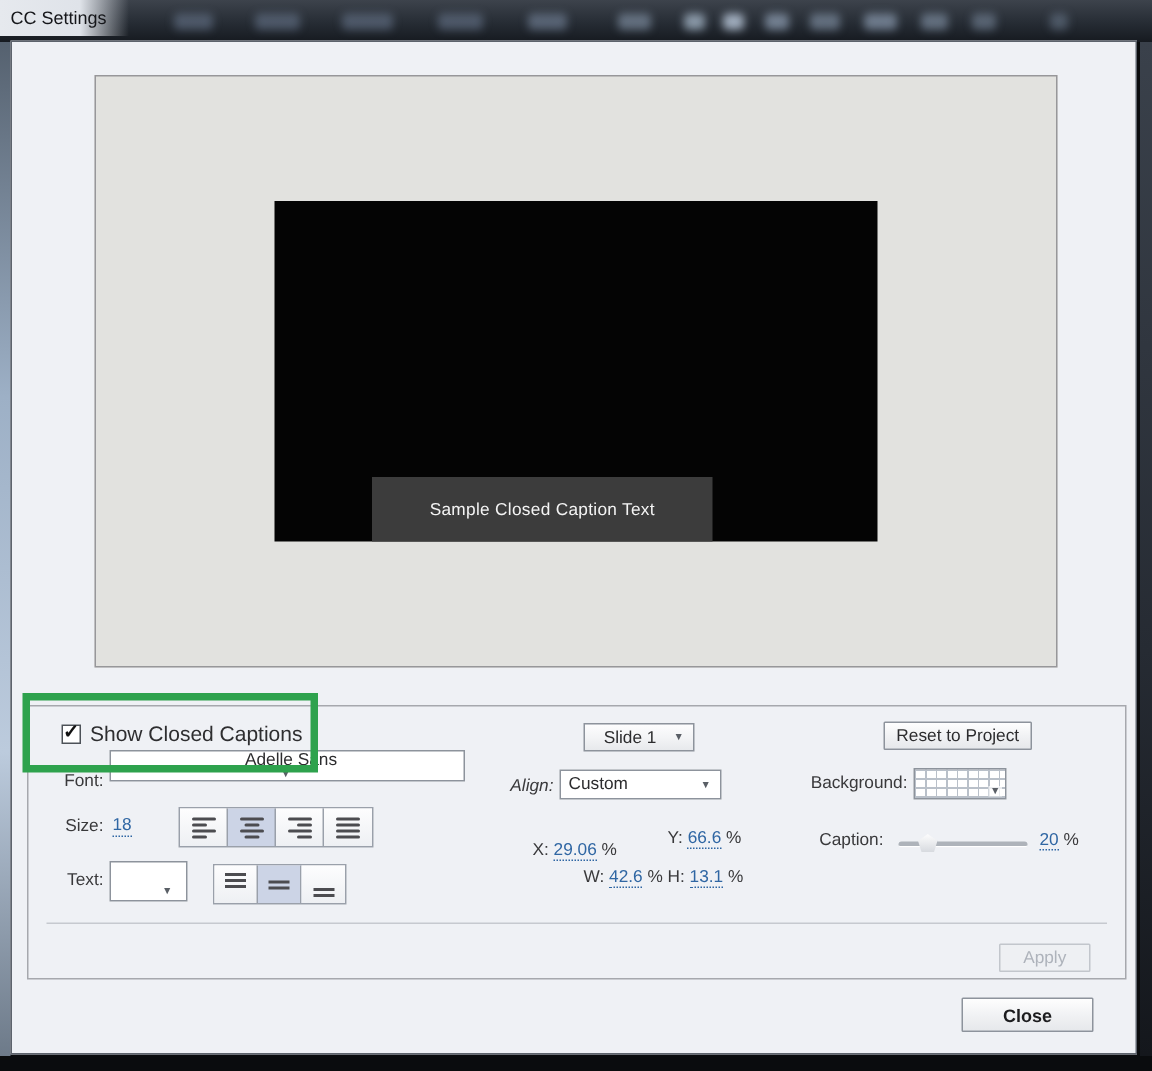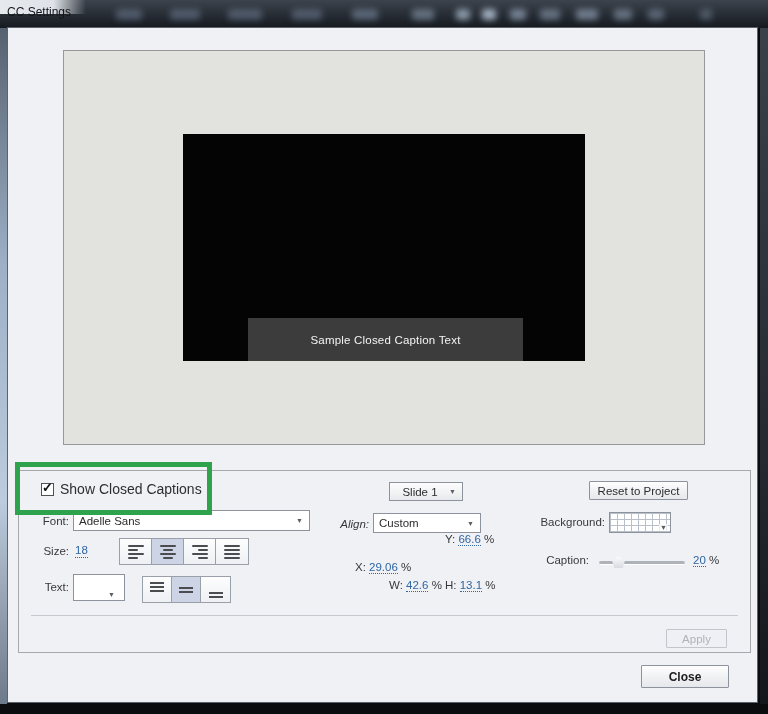--- a/index.html
+++ b/index.html
@@ -3,37 +3,37 @@
 <meta charset="utf-8">
 <style>
   html,body{margin:0;padding:0;}
   body{width:768px;height:714px;font-family:"Liberation Sans",sans-serif;background:#0a0c0e;}
   .screen{position:relative;width:768px;height:714px;overflow:hidden;background:#0a0c0e;}
 
   
   .topbar{position:absolute;left:0;top:0;width:768px;height:28px;
     background:linear-gradient(180deg,#3d434c 0%,#262c34 55%,#161a20 100%);overflow:hidden;}
   .blob{position:absolute;top:9px;height:11px;border-radius:3px;filter:blur(3px);}
-  .title-patch{position:absolute;left:0;top:0;width:86px;height:14px;
+  .title-patch{position:absolute;left:0;top:0;width:86px;height:24px;
     background:linear-gradient(90deg,#e6e9ee 0%,#dfe3e9 62%,rgba(223,227,233,0) 100%);}
   .win-title{position:absolute;left:7px;top:5px;font-size:12px;color:#15161a;white-space:nowrap;}
   .left-strip{position:absolute;left:0;top:28px;width:7px;height:676px;
     background:linear-gradient(180deg,#55616f 0%,#9db0c6 35%,#bccbdd 70%,#6d7a89 100%);}
   .right-strip{position:absolute;right:0;top:28px;width:8px;height:676px;
     background:linear-gradient(180deg,#3a414b 0%,#262b33 60%,#14171c 100%);}
 
   
   .dialog{position:absolute;left:7px;top:27px;width:751px;height:676px;
     background:#eff1f5;border:1px solid #5d636c;box-sizing:border-box;}
 
   
   .preview{position:absolute;left:55px;top:22px;width:642px;height:395px;
     background:#e2e2df;border:1px solid #97979a;box-sizing:border-box;}
   .stage{position:absolute;left:119px;top:83px;width:402px;height:227px;background:#040404;}
-  .caption-bar{position:absolute;left:65px;top:184px;width:275px;height:43px;background:#3c3c3c;
+  .caption-bar{position:absolute;left:65px;top:184px;width:227px;height:43px;background:#3c3c3c;
     display:flex;align-items:center;justify-content:center;}
   .caption-text{color:#f4f4f4;font-size:11.5px;letter-spacing:.2px;}
 
   
   .panel{position:absolute;left:10px;top:442px;width:733px;height:183px;
     border:1px solid #a6a8ad;box-sizing:border-box;}
   .lbl{position:absolute;font-size:11.5px;color:#39393b;white-space:nowrap;}
   .rt{text-align:right;}
 
   
@@ -147,21 +147,21 @@
     <div class="panel">
 
       <div class="cb-row">
         <span class="checkbox">
           <span class="mark">✓</span>
         </span>
         <span class="cb-label">Show Closed Captions</span>
       </div>
 
       <span class="lbl rt" style="left:8px;top:44px;width:42px;">Font:</span>
-      <div class="dd" style="left:54px;top:39px;width:237px;height:21px;">
+      <div class="dd" style="left:54px;top:29px;width:237px;height:21px;flex-direction:column;">
         <span class="val">Adelle Sans</span>
         <span class="arrow">▼</span>
       </div>
 
       <span class="lbl rt" style="left:8px;top:74px;width:42px;">Size:</span>
       <span class="link" style="position:absolute;left:56px;top:73px;">18</span>
       <div class="tgl-group" style="left:100px;top:67px;">
         <span class="tgl">
             <span class="bars al-left">
               <i></i>
@@ -231,21 +231,21 @@
       <div class="dd" style="left:354px;top:42px;width:108px;height:20px;">
         <span class="val">Custom</span>
         <span class="arrow">▼</span>
       </div>
 
       <span class="lbl" style="left:336px;top:90px;">
         <span>X:</span>
         <span class="link">29.06</span>
         <span>%</span>
       </span>
-      <span class="lbl" style="left:426px;top:62px;">
+      <span class="lbl" style="left:426px;top:82px;">
         <span>Y:</span>
         <span class="link">66.6</span>
         <span>%</span>
       </span>
       <span class="lbl" style="left:334px;top:108px;margin-left:36px;">
         <span>W:</span>
         <span class="link">42.6</span>
         <span>%</span>
       </span>
       <span class="lbl" style="left:426px;top:108px;">

